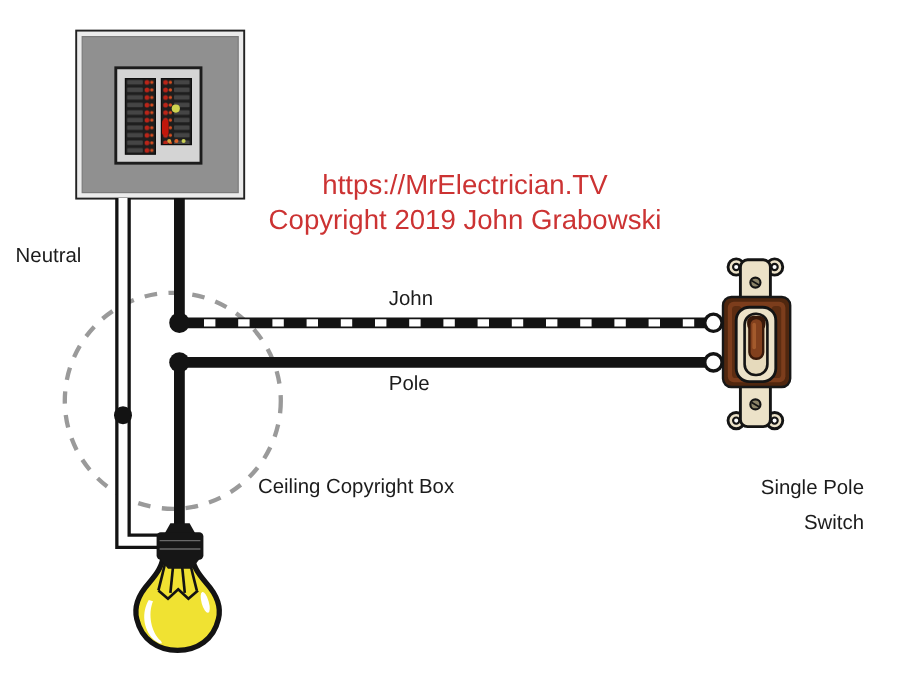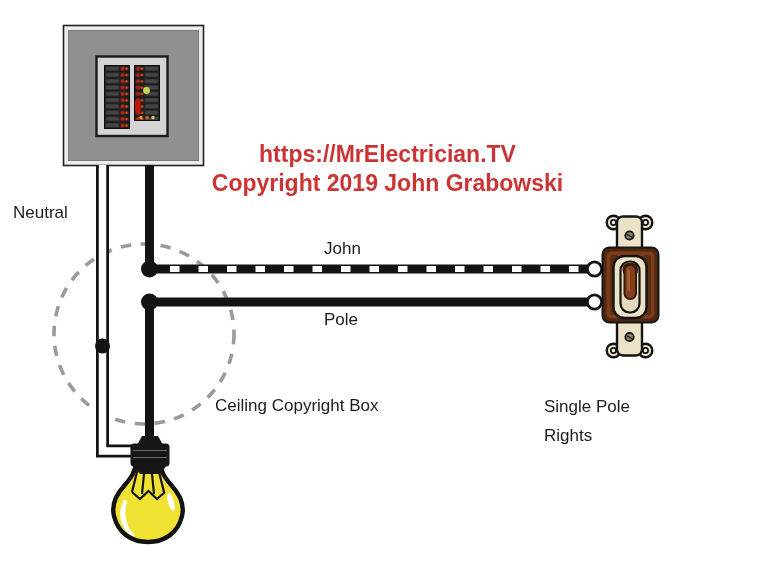--- a/index.html
+++ b/index.html
@@ -16,32 +16,31 @@
     font-size:17px;
     color:#1c1c1c;
     white-space:nowrap;
     line-height:1.2;
   }
   .lbl-neutral{left:13px;top:203px;}
   .lbl-line{left:324px;top:239px;}
   .lbl-load{left:324px;top:310px;}
   .lbl-ceiling{left:215px;top:396px;}
   .lbl-switch{
-    left:544px;top:392px;width:160px;
-    text-align:left;white-space:normal;line-height:29px;
+    left:560px;top:392px;width:160px;
+    text-align:right;white-space:normal;line-height:29px;
   }
   .watermark{
     position:absolute;
     left:195px;top:140px;width:385px;
     text-align:center;
     color:#cc3333;
     font-size:23px;
     line-height:28.5px;
     white-space:nowrap;
-    font-weight:bold;
   }
 </style>
 </head>
 <body>
 
 <div class="canvas">
 
   <svg width="768" height="576" viewBox="0 0 768 576">
     <defs>
       <pattern id="pbl" x="104.5" y="65.5" width="25" height="6.3" patternUnits="userSpaceOnUse">
@@ -158,21 +157,21 @@
       <circle cx="594.5" cy="302" r="7.2" fill="#fdfdfd" stroke="#131313" stroke-width="2.8"></circle>
     </g>
   </svg>
 
   <div class="lbl lbl-neutral">Neutral</div>
   <div class="lbl lbl-line">John</div>
   <div class="lbl lbl-load">Pole</div>
   <div class="lbl lbl-ceiling">Ceiling Copyright Box</div>
   <div class="lbl lbl-switch">
     <div>Single Pole</div>
-    <div>Rights</div>
+    <div>Switch</div>
   </div>
 
   <div class="watermark">
     <div>https://MrElectrician.TV</div>
     <div>Copyright 2019 John Grabowski</div>
   </div>
 
 </div>
 
 </body></html>

